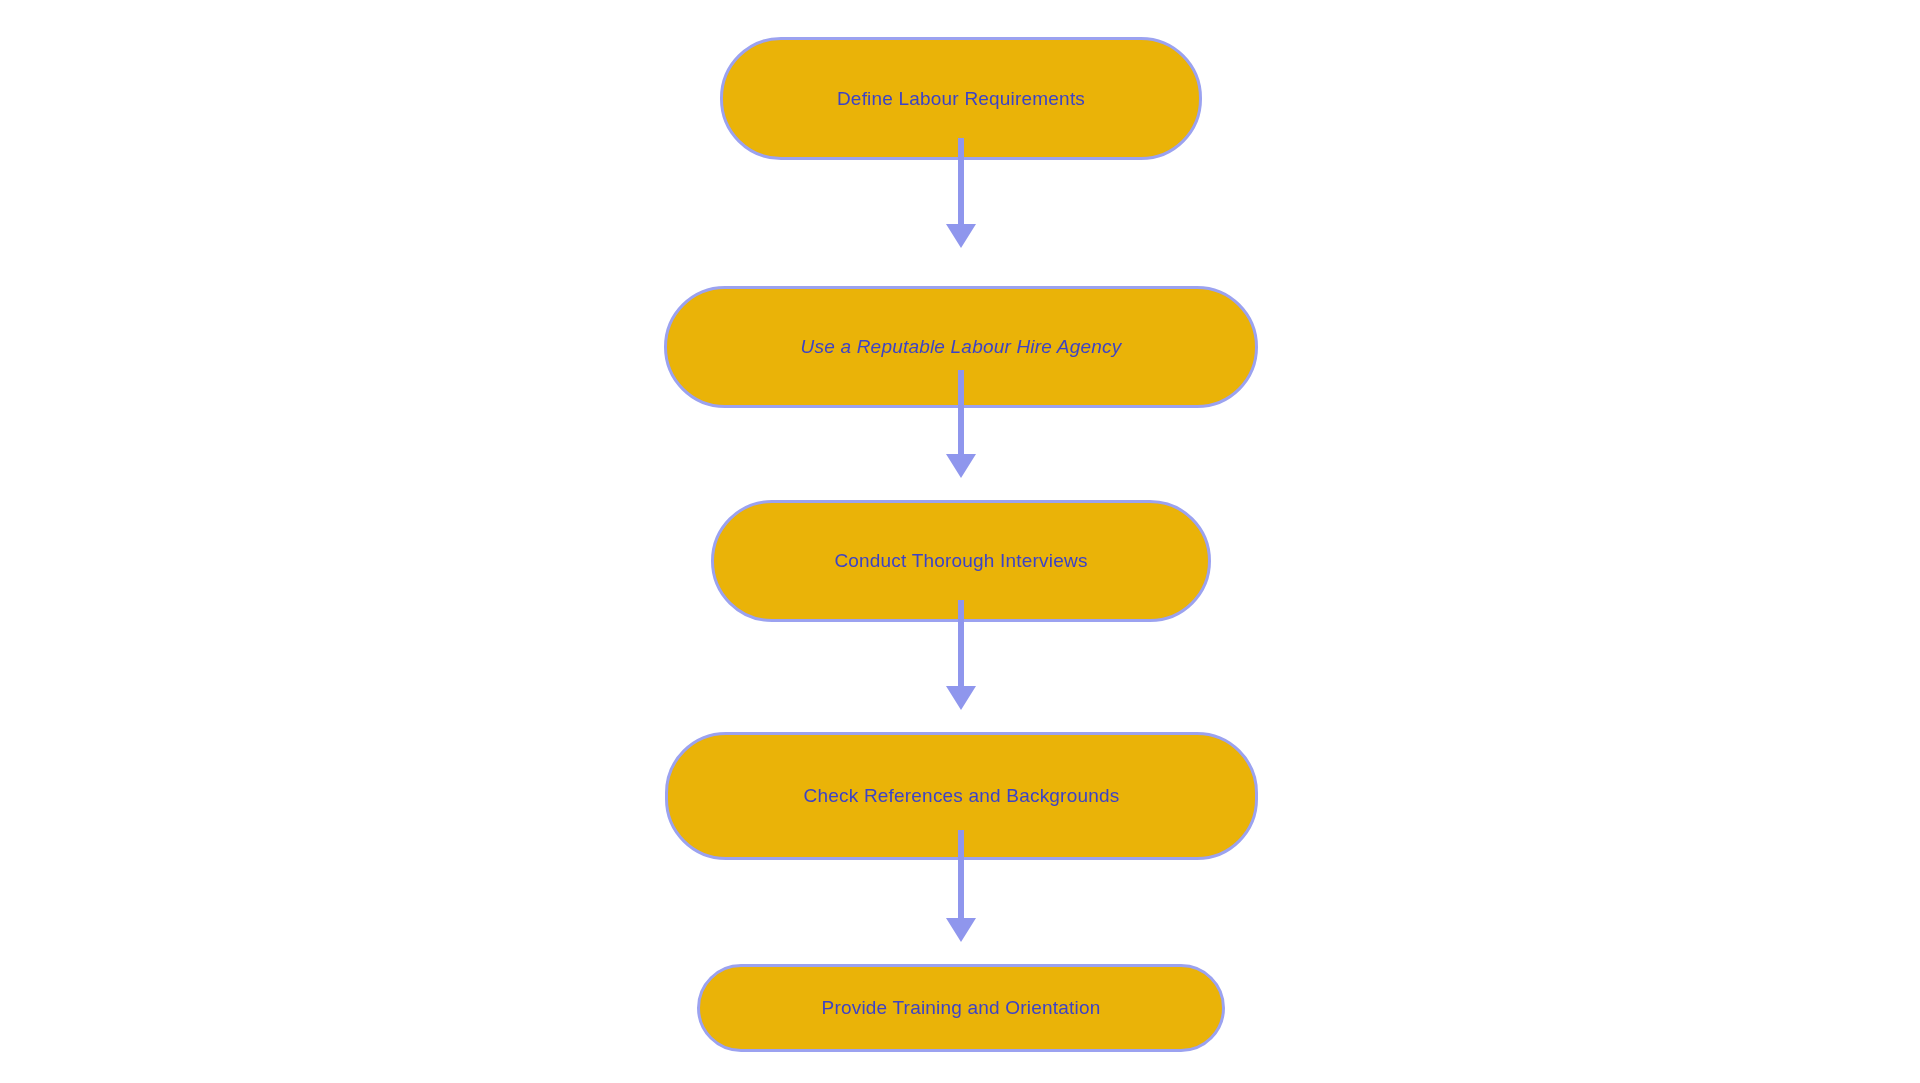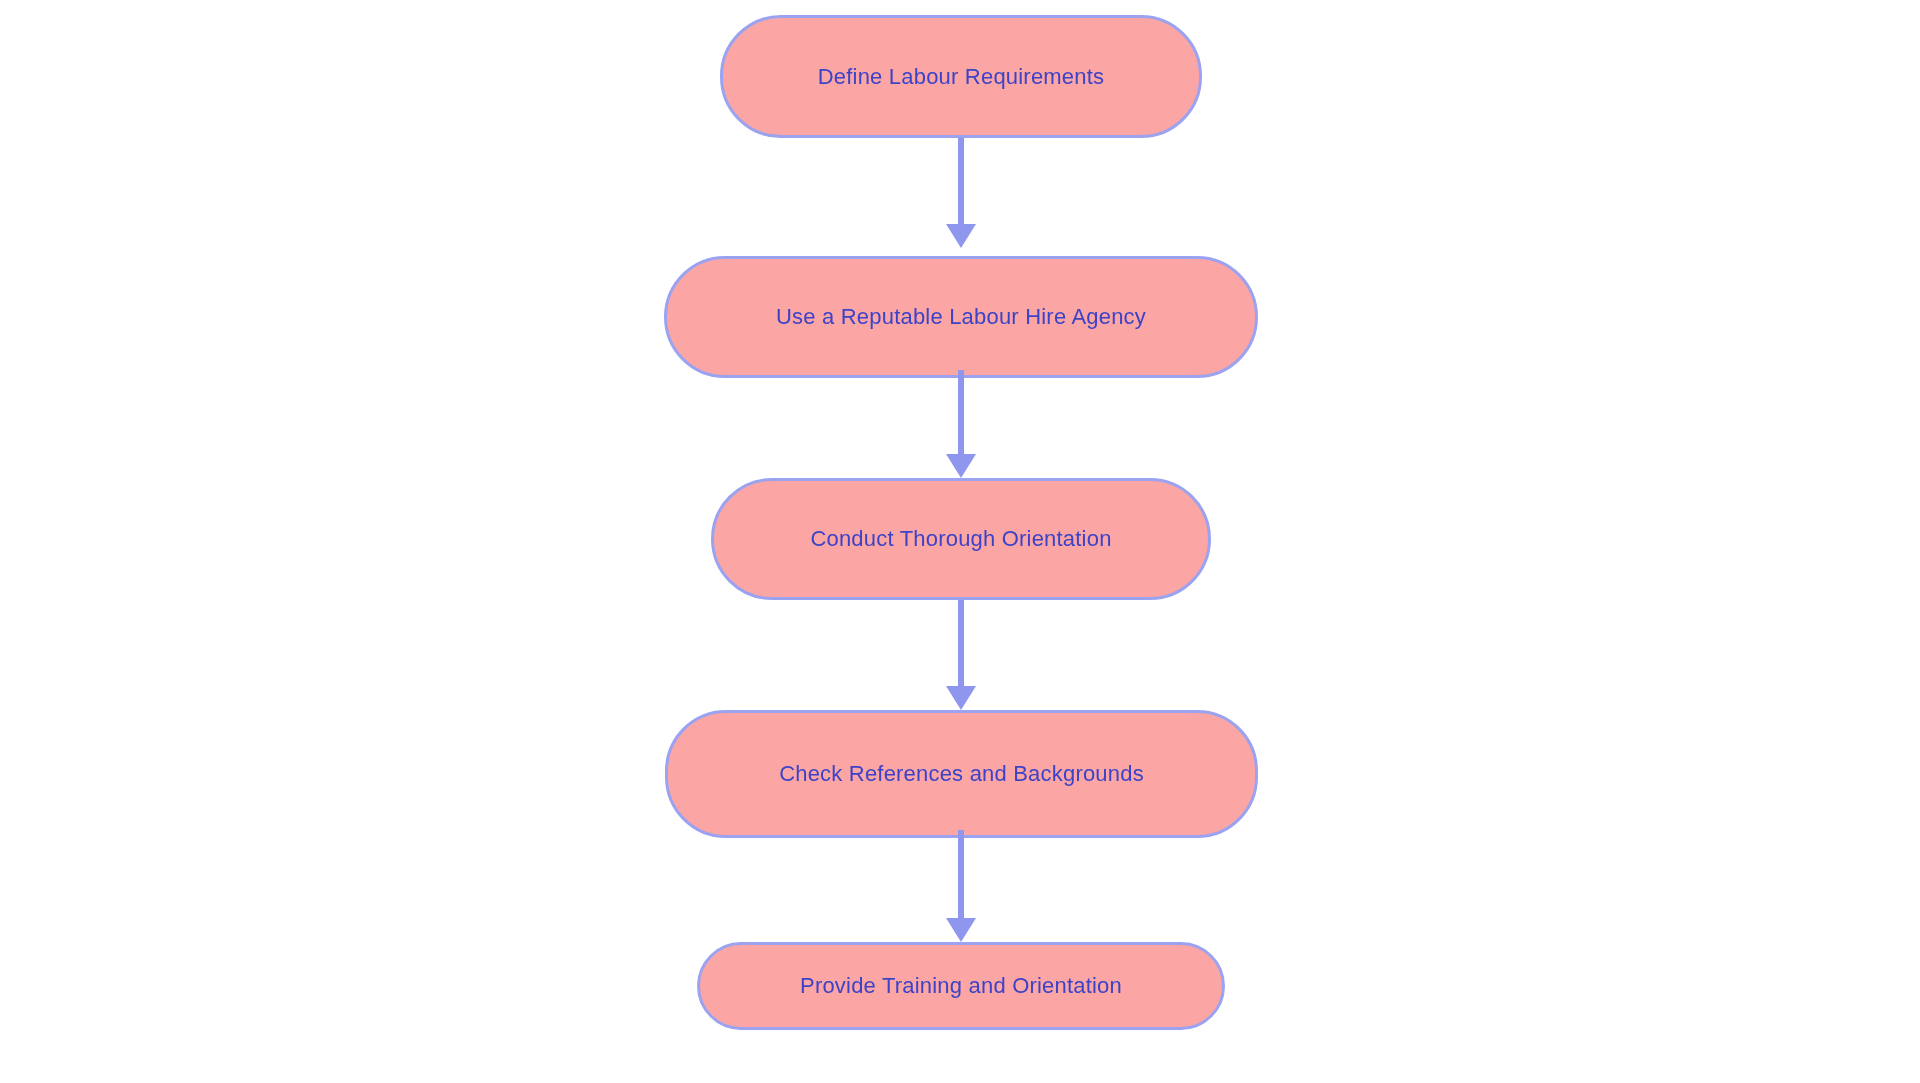--- a/index.html
+++ b/index.html
@@ -11,47 +11,48 @@
     position: relative;
     width: 1920px;
     height: 1083px;
     background: #ffffff;
     font-family: "Liberation Sans", sans-serif;
     overflow: hidden;
   }
   .node {
     position: absolute;
     box-sizing: border-box;
-    background: #fca5a5;
+    background: #eab308;
     border: 3px solid #9ba2f0;
     border-radius: 61px;
     display: flex;
     align-items: center;
     justify-content: center;
     text-align: center;
     color: #3c43c7;
-    font-size: 22px;
+    font-size: 19px;
     letter-spacing: 0.2px;
+    margin-top: 22px;
   }
   .edge-line {
     position: absolute;
     width: 6px;
     background: #8f96ed;
   }
   .edge-head {
     position: absolute;
     width: 0;
     height: 0;
     border-left: 15px solid transparent;
     border-right: 15px solid transparent;
     border-top: 24px solid #8f96ed;
   }
   
   #node-1 { left: 720px; top: 15px;  width: 482px; height: 123px; }
-  #node-2 { left: 664px; top: 256px; width: 594px; height: 122px; }
+  #node-2 { left: 664px; top: 264px; width: 594px; height: 122px; font-style: italic; }
   #node-3 { left: 711px; top: 478px; width: 500px; height: 122px; }
   #node-4 { left: 665px; top: 710px; width: 593px; height: 128px; }
   #node-5 { left: 697px; top: 942px; width: 528px; height: 88px; }
   
   #edge-line-1 { left: 958px; top: 138px; height: 86px; }
   #edge-head-1 { left: 946px; top: 224px; }
   #edge-line-2 { left: 958px; top: 370px; height: 84px; }
   #edge-head-2 { left: 946px; top: 454px; }
   #edge-line-3 { left: 958px; top: 600px; height: 86px; }
   #edge-head-3 { left: 946px; top: 686px; }
@@ -71,21 +72,21 @@
   <div class="edge-head" id="edge-head-1"></div>
 
   <div class="node" id="node-2">
     <span>Use a Reputable Labour Hire Agency</span>
   </div>
 
   <div class="edge-line" id="edge-line-2"></div>
   <div class="edge-head" id="edge-head-2"></div>
 
   <div class="node" id="node-3">
-    <span>Conduct Thorough Orientation</span>
+    <span>Conduct Thorough Interviews</span>
   </div>
 
   <div class="edge-line" id="edge-line-3"></div>
   <div class="edge-head" id="edge-head-3"></div>
 
   <div class="node" id="node-4">
     <span>Check References and Backgrounds</span>
   </div>
 
   <div class="edge-line" id="edge-line-4"></div>

